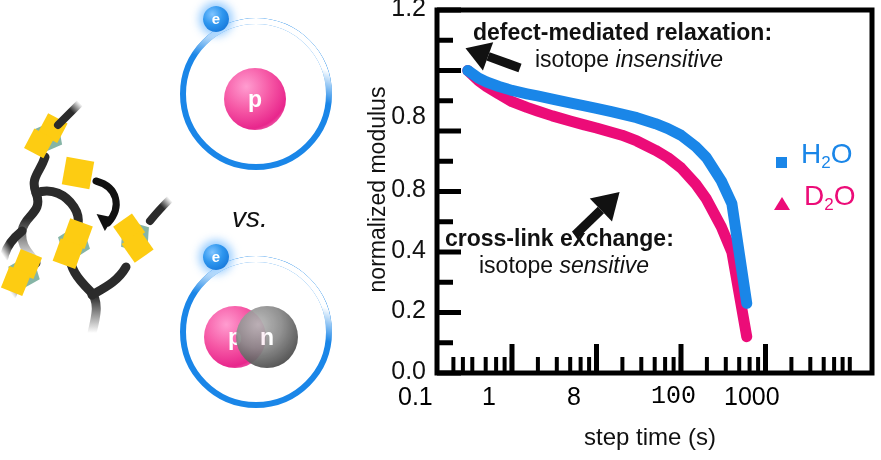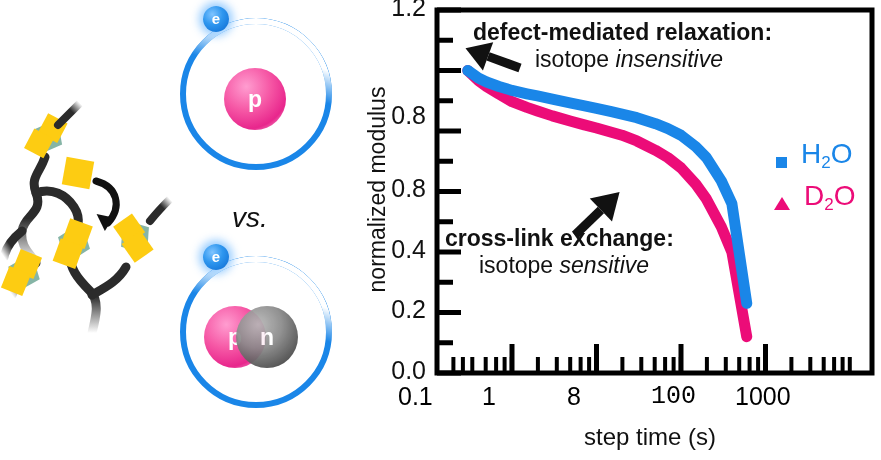--- a/index.html
+++ b/index.html
@@ -181,21 +181,21 @@
     <div class="ytick-label" style="left:38px;top:101px;">0.8</div>
     <div class="ytick-label" style="left:38px;top:174px;">0.8</div>
     <div class="ytick-label" style="left:38px;top:235px;">0.4</div>
     <div class="ytick-label" style="left:38px;top:295px;">0.2</div>
     <div class="ytick-label" style="left:38px;top:356px;">0.0</div>
 
     <div class="xtick-label" style="left:68px;top:382px;width:60px;">0.1</div>
     <div class="xtick-label" style="left:152px;top:382px;width:60px;">1</div>
     <div class="xtick-label" style="left:237px;top:382px;width:60px;">8</div>
     <div class="xtick-label" style="left:321px;top:382px;width:60px;font-family:Liberation Mono, monospace;">100</div>
-    <div class="xtick-label" style="left:405px;top:382px;width:60px;">1000</div>
+    <div class="xtick-label" style="left:394px;top:382px;width:60px;">1000</div>
 
     <div id="xlabel">step time (s)</div>
 
     <svg width="551" height="400" viewBox="0 0 551 400" style="position:absolute;left:0;top:0;">
 
       <rect x="107" y="10" width="435" height="363" fill="none" stroke="#000" stroke-width="5"></rect>
 
       <g stroke="#000" stroke-width="5">
         <line x1="107" y1="10" x2="131" y2="10"></line>
         <line x1="107" y1="70.5" x2="131" y2="70.5"></line>

